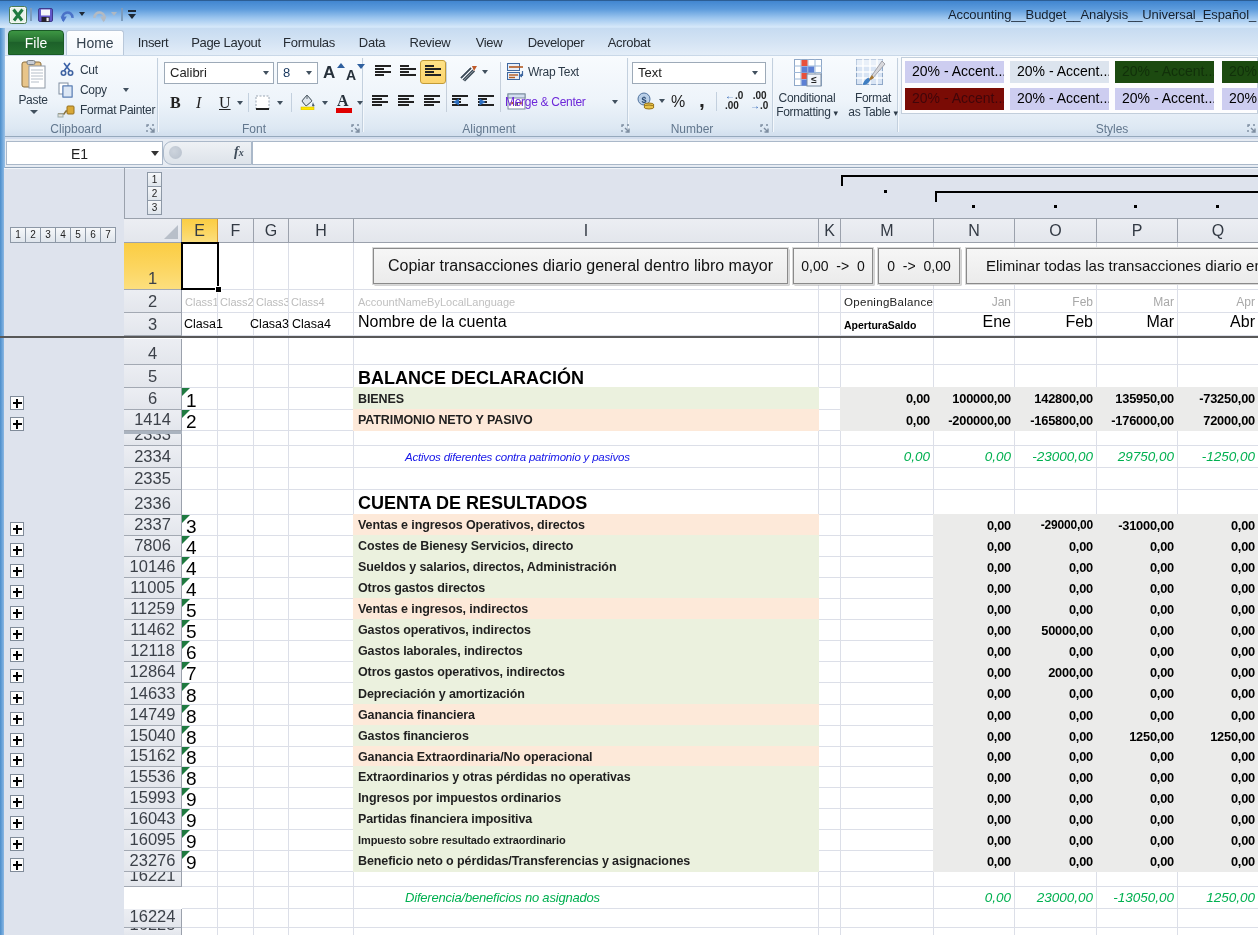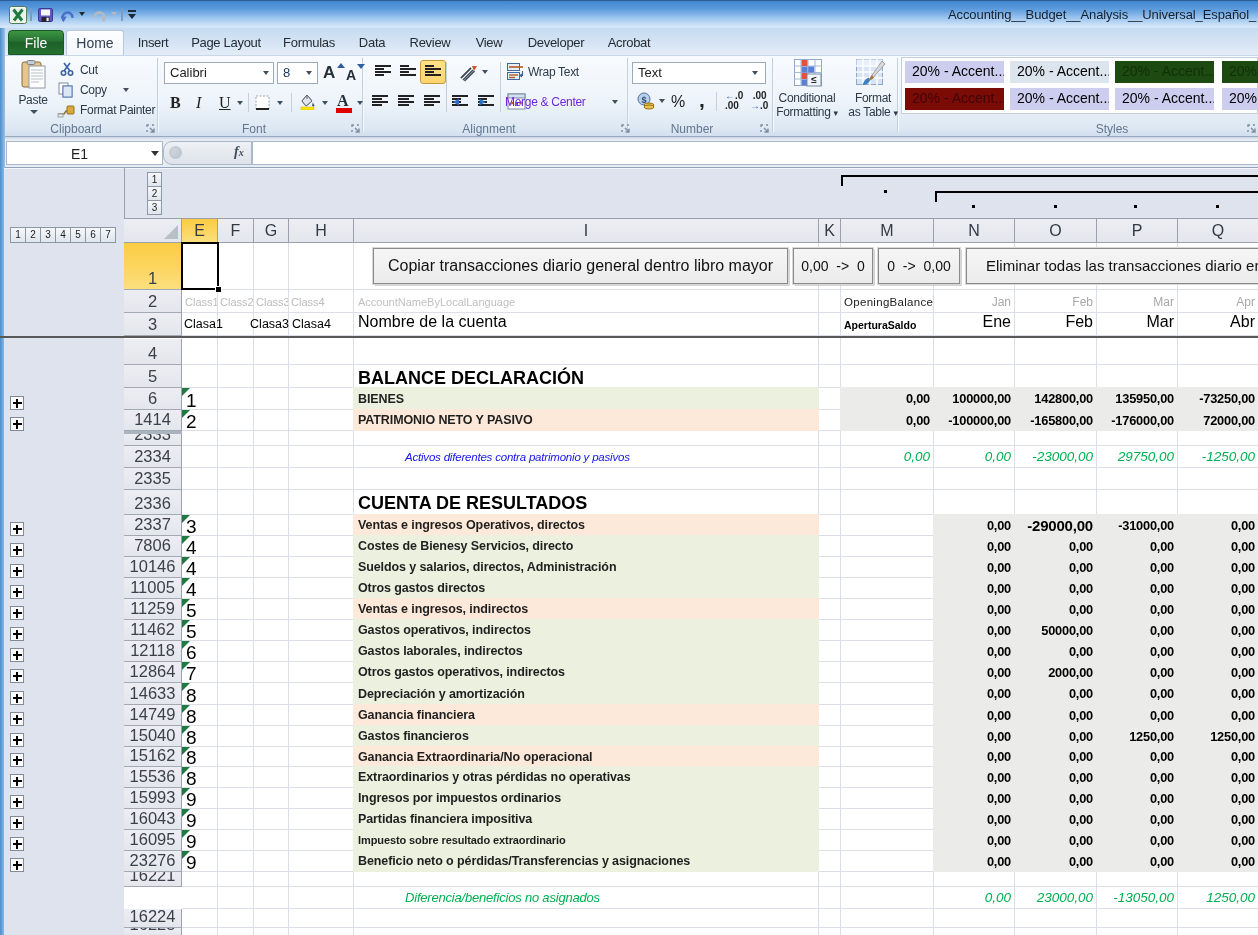--- a/index.html
+++ b/index.html
@@ -617,29 +617,29 @@
 <div class="ab no" style="left:358px;top:388px;height:22px;line-height:22px;font-size:12.5px;font-weight:bold;color:#1f1f1f;letter-spacing:-0.1px;">BIENES</div>
 <div class="ab no" style="left:930px;top:388px;height:22px;line-height:22px;transform:translateX(-100%);font-size:12.8px;font-weight:bold;color:#000;letter-spacing:-0.2px;">0,00</div>
 <div class="ab no" style="left:1011px;top:388px;height:22px;line-height:22px;transform:translateX(-100%);font-size:12.8px;font-weight:bold;color:#000;letter-spacing:-0.2px;">100000,00</div>
 <div class="ab no" style="left:1093px;top:388px;height:22px;line-height:22px;transform:translateX(-100%);font-size:12.8px;font-weight:bold;color:#000;letter-spacing:-0.2px;">142800,00</div>
 <div class="ab no" style="left:1174px;top:388px;height:22px;line-height:22px;transform:translateX(-100%);font-size:12.8px;font-weight:bold;color:#000;letter-spacing:-0.2px;">135950,00</div>
 <div class="ab no" style="left:1255px;top:388px;height:22px;line-height:22px;transform:translateX(-100%);font-size:12.8px;font-weight:bold;color:#000;letter-spacing:-0.2px;">-73250,00</div>
 <div class="ab" style="left:182px;top:410px;width:0;height:0;border-top:8px solid #1f7a40;border-right:8px solid transparent;"></div>
 <div class="ab no" style="left:186px;top:411px;font-size:19px;color:#000;">2</div>
 <div class="ab no" style="left:358px;top:410px;height:21px;line-height:21px;font-size:12.5px;font-weight:bold;color:#1f1f1f;letter-spacing:-0.1px;">PATRIMONIO NETO Y PASIVO</div>
 <div class="ab no" style="left:930px;top:410px;height:21px;line-height:21px;transform:translateX(-100%);font-size:12.8px;font-weight:bold;color:#000;letter-spacing:-0.2px;">0,00</div>
-<div class="ab no" style="left:1011px;top:410px;height:21px;line-height:21px;transform:translateX(-100%);font-size:12.8px;font-weight:bold;color:#000;letter-spacing:-0.2px;">-100000,00</div>
+<div class="ab no" style="left:1011px;top:410px;height:21px;line-height:21px;transform:translateX(-100%);font-size:12.8px;font-weight:bold;color:#000;letter-spacing:-0.2px;">-200000,00</div>
 <div class="ab no" style="left:1093px;top:410px;height:21px;line-height:21px;transform:translateX(-100%);font-size:12.8px;font-weight:bold;color:#000;letter-spacing:-0.2px;">-165800,00</div>
 <div class="ab no" style="left:1174px;top:410px;height:21px;line-height:21px;transform:translateX(-100%);font-size:12.8px;font-weight:bold;color:#000;letter-spacing:-0.2px;">-176000,00</div>
 <div class="ab no" style="left:1255px;top:410px;height:21px;line-height:21px;transform:translateX(-100%);font-size:12.8px;font-weight:bold;color:#000;letter-spacing:-0.2px;">72000,00</div>
 <div class="ab" style="left:182px;top:515px;width:0;height:0;border-top:8px solid #1f7a40;border-right:8px solid transparent;"></div>
 <div class="ab no" style="left:186px;top:516px;font-size:19px;color:#000;">3</div>
 <div class="ab no" style="left:358px;top:515px;height:21px;line-height:21px;font-size:12.5px;font-weight:bold;color:#1f1f1f;letter-spacing:-0.1px;">Ventas e ingresos Operativos, directos</div>
 <div class="ab no" style="left:1011px;top:515px;height:21px;line-height:21px;transform:translateX(-100%);font-size:12.8px;font-weight:bold;color:#000;letter-spacing:-0.2px;">0,00</div>
-<div class="ab no" style="left:1093px;top:515px;height:21px;line-height:21px;transform:translateX(-100%);font-size:15px;font-weight:bold;color:#000;letter-spacing:-0.2px;">-29000,00</div>
+<div class="ab no" style="left:1093px;top:515px;height:21px;line-height:21px;transform:translateX(-100%);font-size:12px;font-weight:bold;color:#000;letter-spacing:-0.2px;">-29000,00</div>
 <div class="ab no" style="left:1174px;top:515px;height:21px;line-height:21px;transform:translateX(-100%);font-size:12.8px;font-weight:bold;color:#000;letter-spacing:-0.2px;">-31000,00</div>
 <div class="ab no" style="left:1255px;top:515px;height:21px;line-height:21px;transform:translateX(-100%);font-size:12.8px;font-weight:bold;color:#000;letter-spacing:-0.2px;">0,00</div>
 <div class="ab" style="left:182px;top:536px;width:0;height:0;border-top:8px solid #1f7a40;border-right:8px solid transparent;"></div>
 <div class="ab no" style="left:186px;top:537px;font-size:19px;color:#000;">4</div>
 <div class="ab no" style="left:358px;top:536px;height:21px;line-height:21px;font-size:12.5px;font-weight:bold;color:#1f1f1f;letter-spacing:-0.1px;">Costes de Bienesy Servicios, directo</div>
 <div class="ab no" style="left:1011px;top:536px;height:21px;line-height:21px;transform:translateX(-100%);font-size:12.8px;font-weight:bold;color:#000;letter-spacing:-0.2px;">0,00</div>
 <div class="ab no" style="left:1093px;top:536px;height:21px;line-height:21px;transform:translateX(-100%);font-size:12.8px;font-weight:bold;color:#000;letter-spacing:-0.2px;">0,00</div>
 <div class="ab no" style="left:1174px;top:536px;height:21px;line-height:21px;transform:translateX(-100%);font-size:12.8px;font-weight:bold;color:#000;letter-spacing:-0.2px;">0,00</div>
 <div class="ab no" style="left:1255px;top:536px;height:21px;line-height:21px;transform:translateX(-100%);font-size:12.8px;font-weight:bold;color:#000;letter-spacing:-0.2px;">0,00</div>
 <div class="ab" style="left:182px;top:557px;width:0;height:0;border-top:8px solid #1f7a40;border-right:8px solid transparent;"></div>

